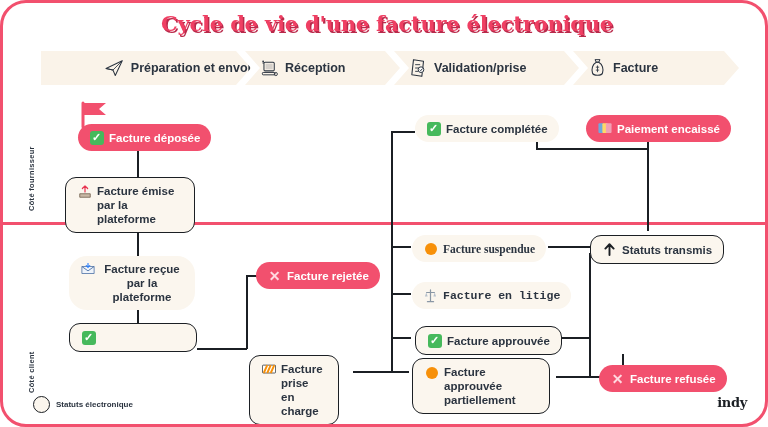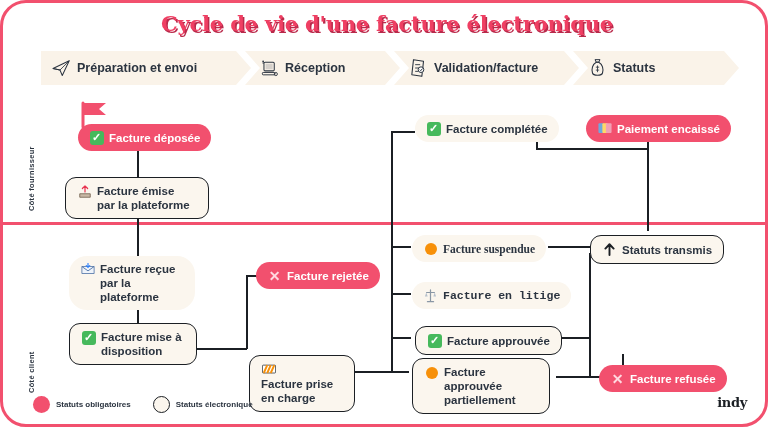--- a/index.html
+++ b/index.html
@@ -46,20 +46,21 @@
     color:#2b3440;
     font-size:12.5px;font-weight:bold;
     -webkit-clip-path:polygon(0 0, calc(100% - 15px) 0, 100% 50%, calc(100% - 15px) 100%, 0 100%, 15px 50%);
     clip-path:polygon(0 0, calc(100% - 15px) 0, 100% 50%, calc(100% - 15px) 100%, 0 100%, 15px 50%);
     margin-right:-6px;
   }
   .phase:first-child{
     padding-left:10px;
     -webkit-clip-path:polygon(0 0, calc(100% - 15px) 0, 100% 50%, calc(100% - 15px) 100%, 0 100%);
     clip-path:polygon(0 0, calc(100% - 15px) 0, 100% 50%, calc(100% - 15px) 100%, 0 100%);
+    justify-content:flex-end;
   }
   .phase-ico{
     width:20px;height:22px;margin-right:6px;
     display:flex;align-items:center;justify-content:center;
     flex:0 0 auto;
   }
   .phase-ico svg{display:block;}
   .p1{flex:0 0 210px;}
   .p2{flex:0 0 155px;}
   .p3{flex:0 0 185px;}
@@ -186,32 +187,32 @@
 
     <div class="phase p3">
       <span class="phase-ico">
         <svg width="17" height="20" viewBox="0 0 20 24">
             <path d="M4 2 L16 4 L14 22 L2 20 Z" fill="none" stroke="#2b3440" stroke-width="1.3" stroke-linejoin="round"></path>
             <path d="M6 8 h6 M6 12 h6 M6 16 h4" stroke="#2b3440" stroke-width="1.1"></path>
             <circle cx="13" cy="14" r="3.4" fill="#fff" stroke="#2b3440" stroke-width="1.2"></circle>
             <path d="M11.5 14 l1.2 1.2 l2.2 -2.6" fill="none" stroke="#2b3440" stroke-width="1.2"></path>
           </svg>
       </span>
-      <span>Validation/facture</span>
+      <span>Validation/prise</span>
     </div>
 
     <div class="phase p4">
       <span class="phase-ico">
         <svg width="17" height="20" viewBox="0 0 20 24">
             <path d="M7 2 h6 l-1.5 3 h-3 Z" fill="none" stroke="#2b3440" stroke-width="1.2"></path>
             <path d="M8.5 5 C4 7.5 2.5 13 4 18 C5 21.5 15 21.5 16 18 C17.5 13 16 7.5 11.5 5 Z" fill="none" stroke="#2b3440" stroke-width="1.3"></path>
             <path d="M10 9 v8 M8 11 h4 M8 14.5 h4" stroke="#2b3440" stroke-width="1"></path>
           </svg>
       </span>
-      <span>Statuts</span>
+      <span>Facture</span>
     </div>
   </div>
 
   <div class="lane-divider"></div>
   <div class="lane-label" id="lane-label-supplier">Côté fournisseur</div>
   <div class="lane-label" id="lane-label-client">Côté client</div>
 
   <span class="flag">
     <svg width="36" height="30" viewBox="0 0 36 30">
         <path d="M5 4 v24" stroke="#f2506e" stroke-width="3" stroke-linecap="round"></path>
@@ -253,21 +254,21 @@
   <div class="conn vline" style="left:619px;top:351px;height:22px;"></div>
   <div class="conn hline" style="left:586px;top:373px;width:34px;"></div>
 
   <div class="node mandatory" style="left:75px;top:121px;">
     <span class="ico">
         <span class="chk">✓</span>
       </span>
     <span class="lbl">Facture déposée</span>
   </div>
 
-  <div class="node recommended multi" style="left:62px;top:174px;width:144px;">
+  <div class="node recommended multi" style="left:62px;top:174px;width:130px;">
     <span class="ico">
       <svg width="14" height="14" viewBox="0 0 16 16">
           <path d="M2 10 h12 v4 H2 Z" fill="#c9b9a6" stroke="#6b5a48" stroke-width="0.9"></path>
           <path d="M8 1 v7 M5 4 l3 -3 l3 3" stroke="#e8324f" stroke-width="1.4" fill="none" stroke-linecap="round" stroke-linejoin="round"></path>
         </svg>
     </span>
     <span class="lbl" style="white-space:pre-line;">Facture émise
 par la plateforme</span>
   </div>
 
@@ -290,40 +291,38 @@
   </div>
 
   <div class="node recommended soft multi" style="left:66px;top:253px;width:126px;">
     <span class="ico">
       <svg width="14" height="14" viewBox="0 0 16 16">
           <path d="M1 4 h14 v8 H1 Z" fill="#eef3fa" stroke="#4a6fa5" stroke-width="0.9"></path>
           <path d="M1 4 l7 5 l7 -5" fill="none" stroke="#4a6fa5" stroke-width="1"></path>
           <path d="M8 0.5 v4 M6 3 l2 2 l2 -2" stroke="#2d7ff9" stroke-width="1.3" fill="none" stroke-linecap="round" stroke-linejoin="round"></path>
         </svg>
     </span>
-    <span class="lbl" style="white-space:pre-line;">Facture reçue
+    <span class="lbl" style="white-space:pre-line;text-align:center;">Facture reçue
 par la plateforme</span>
   </div>
 
   <div class="node recommended multi" style="left:66px;top:320px;width:128px;">
     <span class="ico">
         <span class="chk">✓</span>
       </span>
-    <span class="lbl" style="white-space:pre-line;">Facture mise à
-disposition</span>
   </div>
 
   <div class="node mandatory" style="left:253px;top:259px;">
     <span class="ico">
         <span class="xmark">✕</span>
       </span>
     <span class="lbl">Facture rejetée</span>
   </div>
 
-  <div class="node recommended multi" style="left:246px;top:352px;width:106px;flex-direction:column;">
+  <div class="node recommended multi" style="left:246px;top:352px;width:90px;">
     <span class="ico">
       <svg width="14" height="11" viewBox="0 0 16 12">
           <rect x="0.5" y="1" width="15" height="9" rx="1" fill="#fff" stroke="#1b1f24" stroke-width="0.8"></rect>
           <path d="M2 10 L6 1 M6 10 L10 1 M10 10 L14 1" stroke="#f79009" stroke-width="2.2"></path>
         </svg>
     </span>
     <span class="lbl" style="white-space:pre-line;">Facture prise
 en charge</span>
   </div>
 
@@ -372,24 +371,20 @@
 
   <div class="node mandatory" style="left:596px;top:362px;">
     <span class="ico">
         <span class="xmark">✕</span>
       </span>
     <span class="lbl">Facture refusée</span>
   </div>
 
   <div class="legend">
     <span class="li">
-      <span class="swatch sw-pink"></span>
-      <span>Statuts obligatoires</span>
-    </span>
-    <span class="li">
       <span class="swatch sw-cream"></span>
       <span>Statuts électronique</span>
     </span>
   </div>
 
   <div class="brand">indy</div>
 
 </div>
 
 </body></html>

